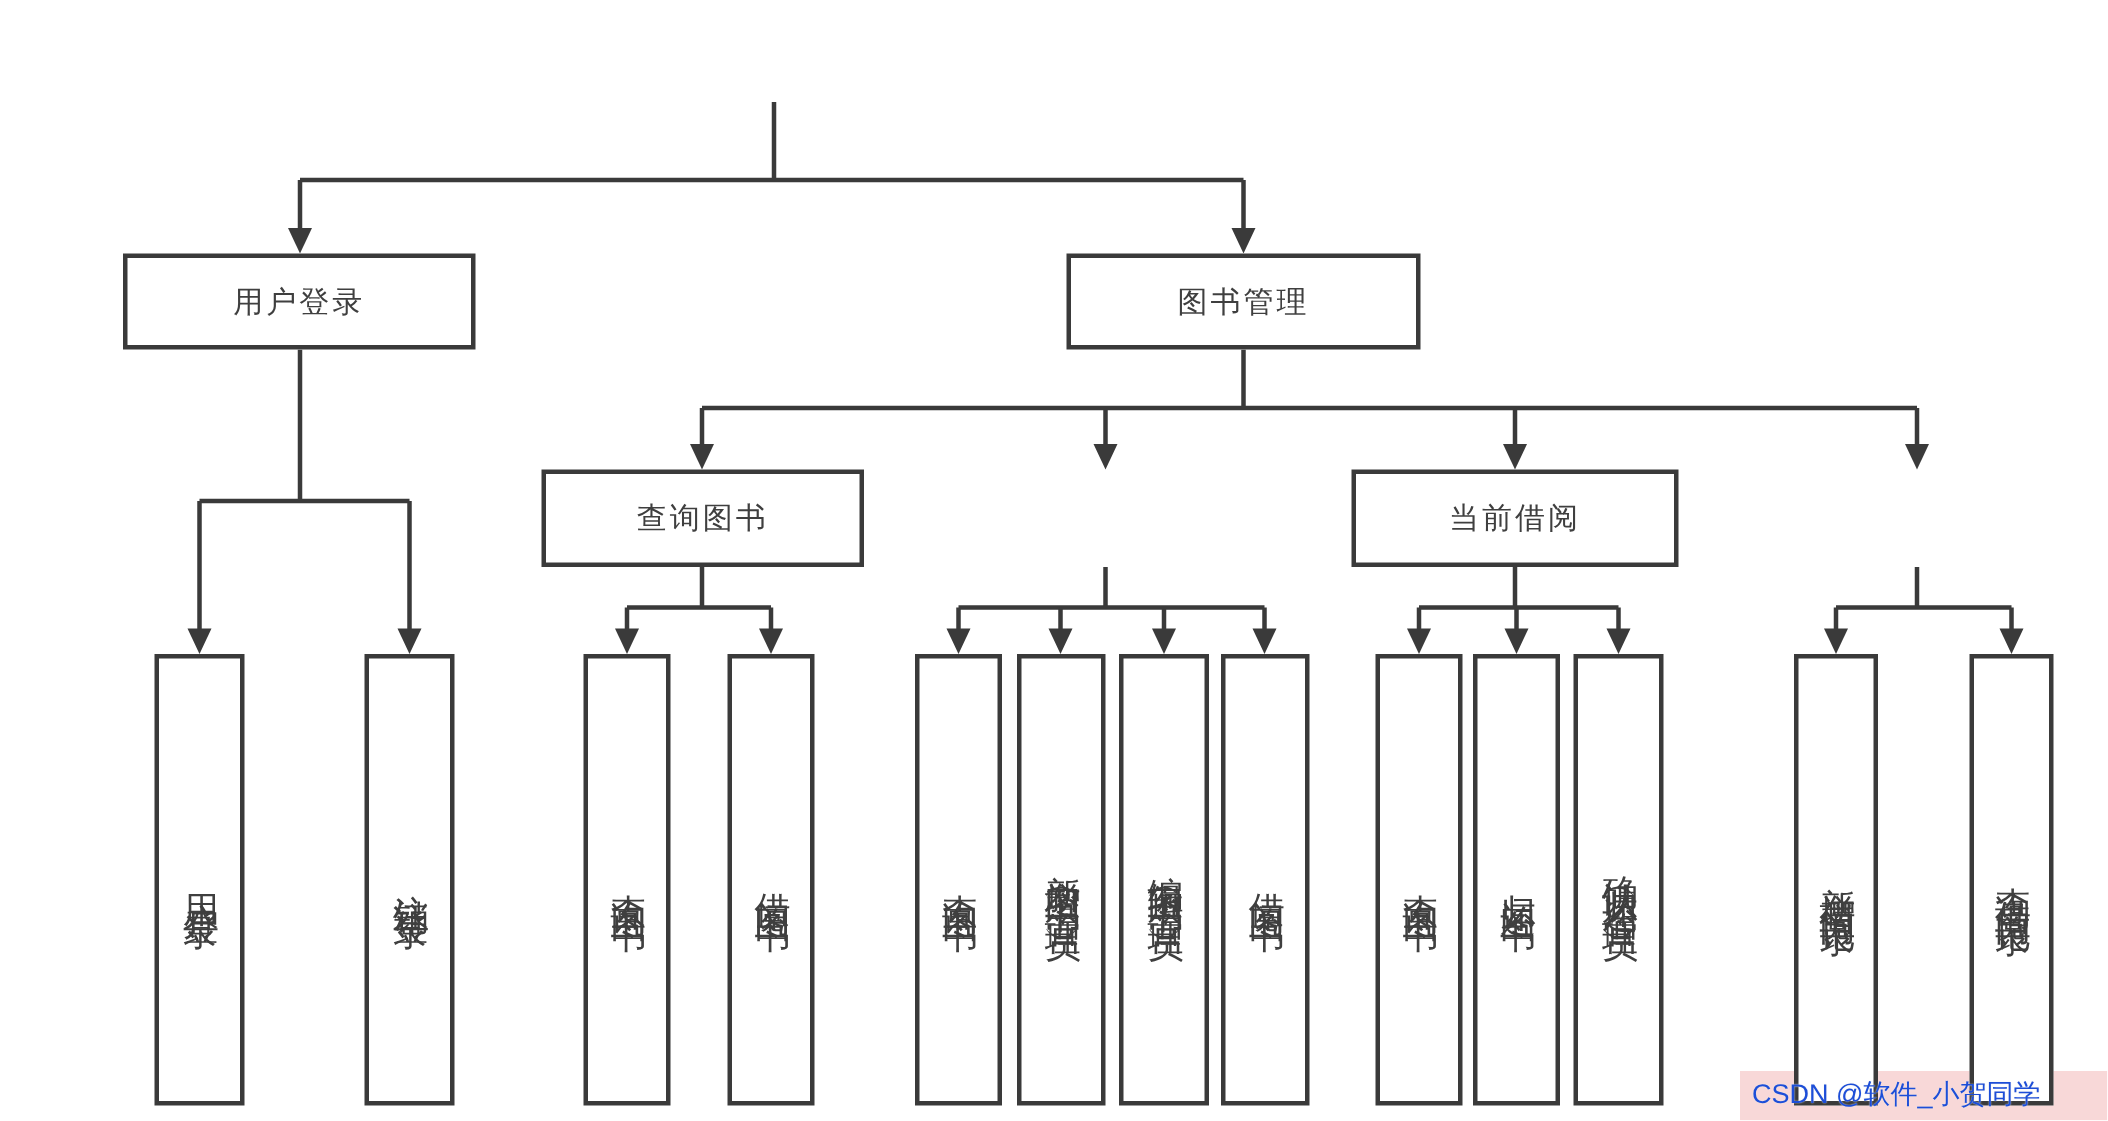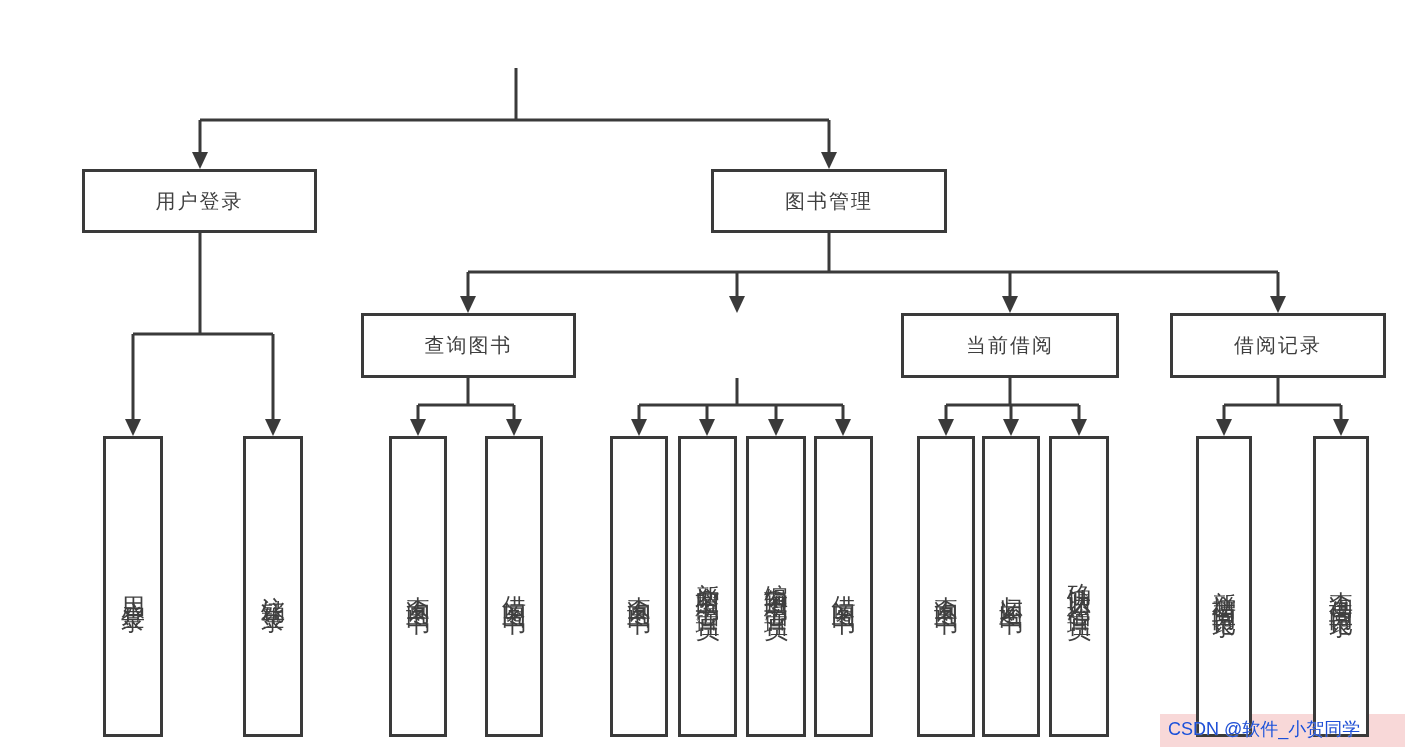--- a/index.html
+++ b/index.html
@@ -105,23 +105,20 @@
   <div class="node" style="left:711px;top:169px;width:236px;height:64px;">
     <span class="hlabel">图书管理</span>
   </div>
 
   <div class="node" style="left:361px;top:313px;width:215px;height:65px;">
     <span class="hlabel">查询图书</span>
   </div>
   <div class="node" style="left:901px;top:313px;width:218px;height:65px;">
     <span class="hlabel">当前借阅</span>
   </div>
-  <div class="node" style="left:1170px;top:313px;width:216px;height:65px;">
-    <span class="hlabel">借阅记录</span>
-  </div>
 
   <div class="node" style="left:103px;top:436px;width:60px;height:301px;">
     <span class="vlabel">用户登录</span>
   </div>
   <div class="node" style="left:243px;top:436px;width:60px;height:301px;">
     <span class="vlabel">注销登录</span>
   </div>
 
   <div class="node" style="left:389px;top:436px;width:58px;height:301px;">
     <span class="vlabel">查询图书</span>

